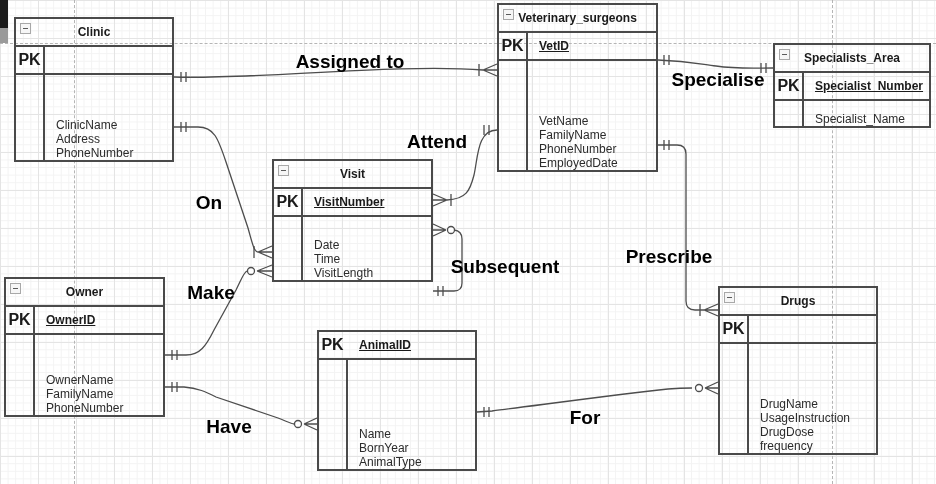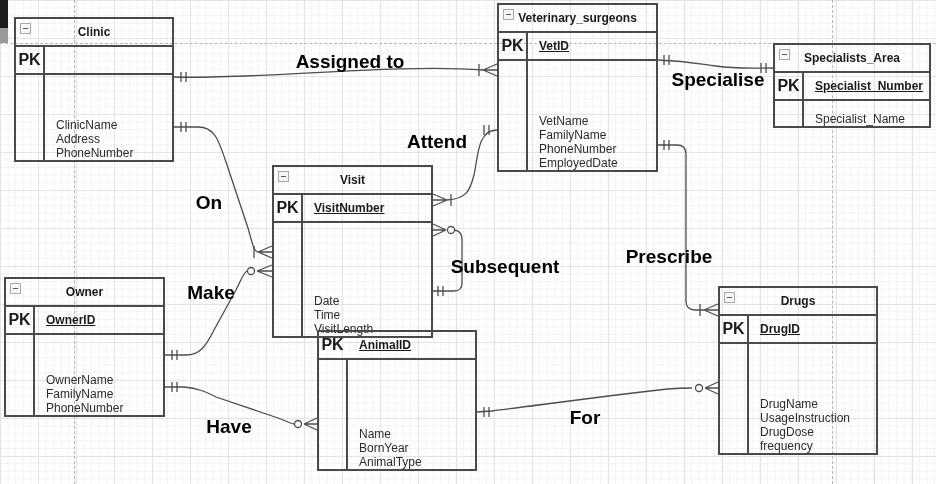--- a/index.html
+++ b/index.html
@@ -158,21 +158,21 @@
       <div class="pkfield">Specialist_Number</div>
     </div>
     <div class="vdiv"></div>
     <div class="fields">
       <div class="frow">
           <span>Specialist_Name</span>
         </div>
     </div>
   </div>
 
-  <div class="entity" style="left:272px;top:165px;width:161px;height:173px;">
+  <div class="entity" style="left:272px;top:159px;width:161px;height:123px;">
     <div class="hdr">
       <span class="collapse">
           <span class="minus"></span>
         </span>
       <span class="title">Visit</span>
     </div>
     <div class="pkrow">
       <div class="pkcell">PK</div>
       <div class="pkfield">VisitNumber</div>
     </div>
@@ -236,21 +236,20 @@
 
   <div class="entity" style="left:718px;top:286px;width:160px;height:169px;">
     <div class="hdr">
       <span class="collapse">
           <span class="minus"></span>
         </span>
       <span class="title">Drugs</span>
     </div>
     <div class="pkrow">
       <div class="pkcell">PK</div>
-      <div class="pkfield">DrugID</div>
     </div>
     <div class="vdiv"></div>
     <div class="fields">
       <div class="frow">
           <span>DrugName</span>
         </div>
       <div class="frow">
           <span>UsageInstruction</span>
         </div>
       <div class="frow">

